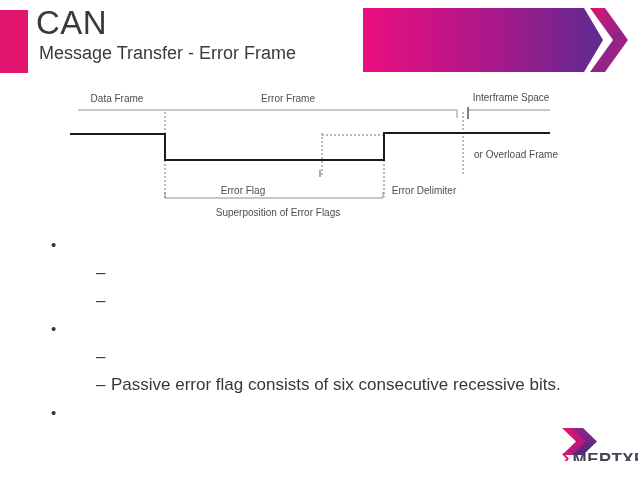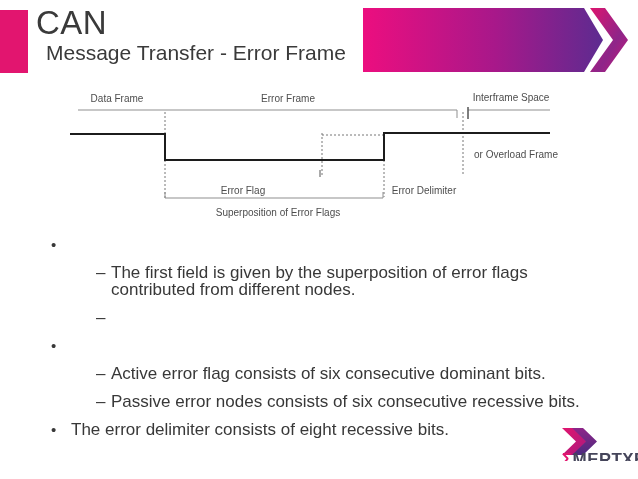--- a/index.html
+++ b/index.html
@@ -3,21 +3,21 @@
 <meta charset="utf-8">
 <style>
   html,body{margin:0;padding:0;background:#fff;}
   #slide{
     position:relative;width:638px;height:461px;background:#ffffff;
     overflow:hidden;font-family:"Liberation Sans",sans-serif;color:#3a3a3a;
   }
   
   .accent-square{position:absolute;left:0;top:10px;width:28px;height:63px;background:#e2156f;}
   .title{position:absolute;left:36px;top:6px;font-size:33px;line-height:34px;color:#3a3a3a;letter-spacing:0.5px;}
-  .subtitle{position:absolute;left:46px;top:41px;font-size:21px;line-height:24px;color:#3a3a3a;}
+  .subtitle{position:absolute;left:39px;top:41px;font-size:18px;line-height:24px;color:#3a3a3a;}
   .banner-svg{position:absolute;left:355px;top:0;width:283px;height:80px;}
   
   .diagram-svg{position:absolute;left:0;top:88px;width:638px;height:140px;}
   .diagram-svg text{font-family:"Liberation Sans",sans-serif;font-size:10px;fill:#4d4d4d;}
   
   .bullets{position:absolute;left:42px;top:236px;width:578px;font-size:17px;line-height:17px;color:#383838;}
   .item{display:flex;margin-bottom:11px;}
   .item .marker{flex:0 0 auto;}
   .l1 .marker{margin-left:9px;width:20px;font-size:15px;}
   .l2 .marker{margin-left:54px;width:15px;}
@@ -81,39 +81,36 @@
     <text x="424" y="194" text-anchor="middle">Error Delimiter</text>
     <text x="278" y="216" text-anchor="middle">Superposition of Error Flags</text>
   </svg>
 
   <div class="bullets">
     <div class="item l1">
       <span class="marker">•</span>
     </div>
     <div class="item l2">
       <span class="marker">–</span>
-      <span class="text">The first field is given by the superposition of error flags contributed from different nodes.</span>
     </div>
     <div class="item l2">
       <span class="marker">–</span>
     </div>
     <div class="item l1">
       <span class="marker">•</span>
     </div>
     <div class="item l2">
       <span class="marker">–</span>
-      <span class="text">Active error flag consists of six consecutive dominant bits.</span>
     </div>
     <div class="item l2">
       <span class="marker">–</span>
-      <span class="text">Passive error nodes consists of six consecutive recessive bits.</span>
+      <span class="text">Passive error flag consists of six consecutive recessive bits.</span>
     </div>
     <div class="item l1">
       <span class="marker">•</span>
-      <span class="text">The error delimiter consists of eight recessive bits.</span>
     </div>
   </div>
 
   <svg class="logo-chevrons" viewBox="550 420 88 36">
     <defs>
       <linearGradient id="logoChevBack" x1="0" y1="0" x2="1" y2="1">
         <stop offset="0" stop-color="#e2156f"></stop>
         <stop offset="1" stop-color="#a81a7e"></stop>
       </linearGradient>
       <linearGradient id="logoChevFront" x1="0" y1="0" x2="0" y2="1">

